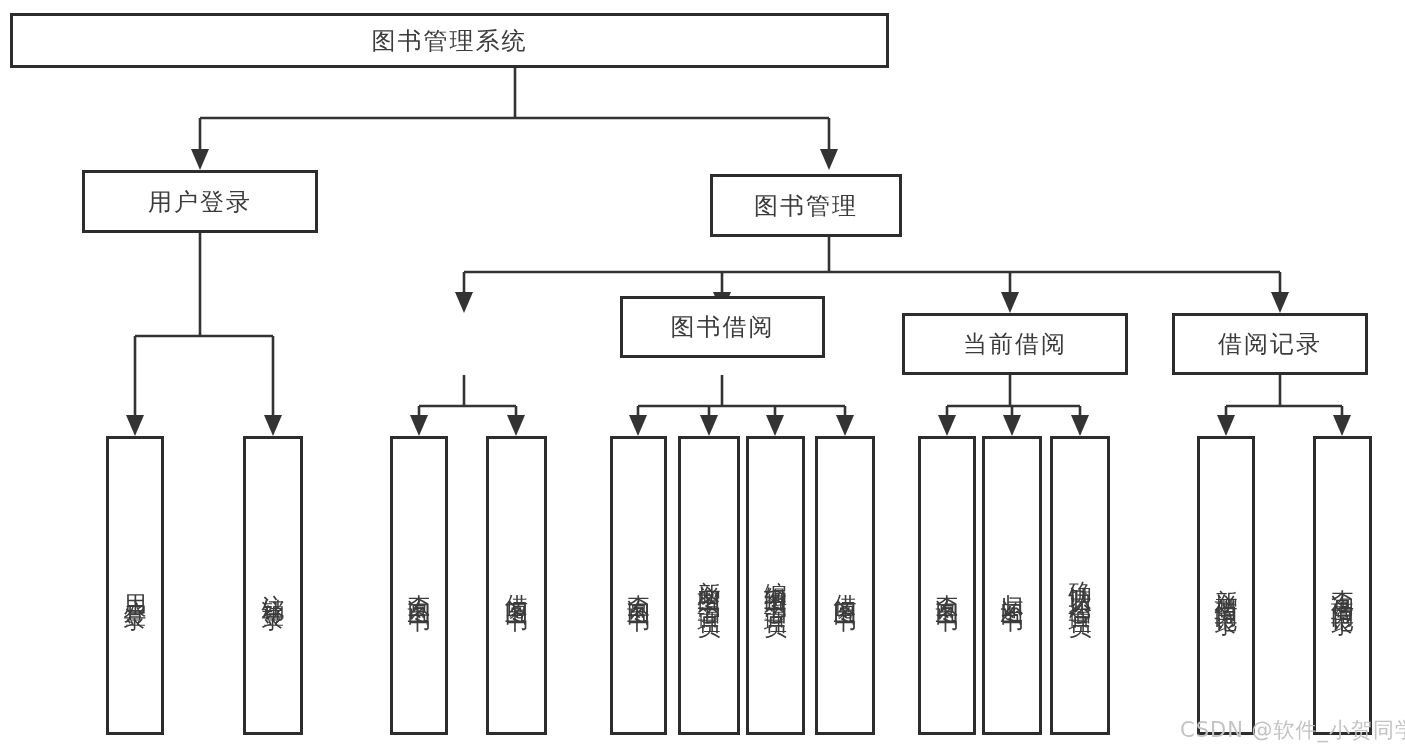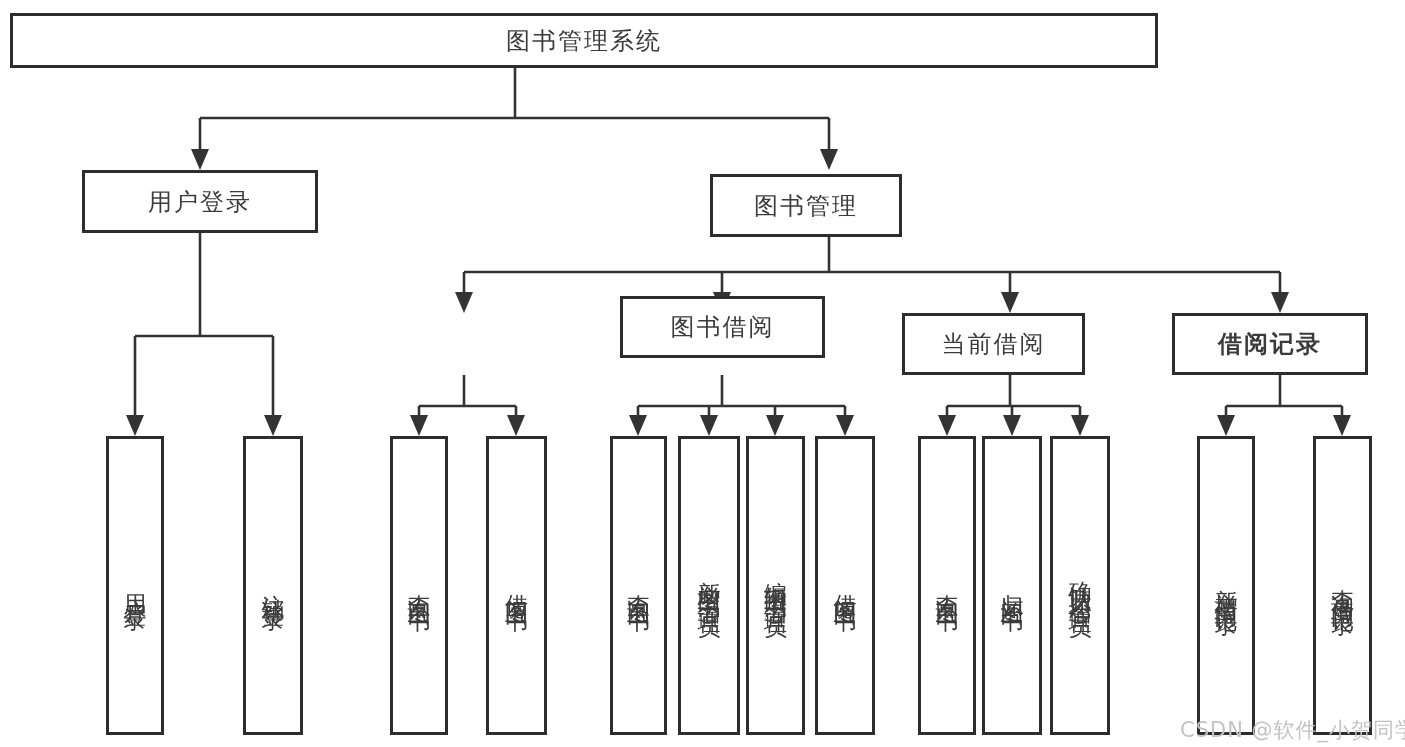--- a/index.html
+++ b/index.html
@@ -107,38 +107,38 @@
       <line x1="1012" y1="406" x2="1012" y2="418" stroke="#333333" stroke-width="2.6"></line>
       <polygon points="1003,415 1021,415 1012,436" fill="#333333"></polygon>
       <line x1="1080" y1="406" x2="1080" y2="418" stroke="#333333" stroke-width="2.6"></line>
       <polygon points="1071,415 1089,415 1080,436" fill="#333333"></polygon>
       <line x1="1226" y1="406" x2="1226" y2="418" stroke="#333333" stroke-width="2.6"></line>
       <polygon points="1217,415 1235,415 1226,436" fill="#333333"></polygon>
       <line x1="1342" y1="406" x2="1342" y2="418" stroke="#333333" stroke-width="2.6"></line>
       <polygon points="1333,415 1351,415 1342,436" fill="#333333"></polygon>
     </svg>
 
-  <div class="node" style="left:10px; top:13px; width:1148px; height:55px;">
+  <div class="node" style="left:10px; top:13px; width:879px; height:55px;">
     <span class="hlabel">图书管理系统</span>
   </div>
 
   <div class="node" style="left:82px; top:170px; width:236px; height:63px;">
     <span class="hlabel">用户登录</span>
   </div>
   <div class="node" style="left:710px; top:174px; width:192px; height:63px;text-align:right;">
     <span class="hlabel">图书管理</span>
   </div>
 
   <div class="node" style="left:620px; top:296px; width:205px; height:62px;">
     <span class="hlabel">图书借阅</span>
   </div>
-  <div class="node" style="left:902px; top:313px; width:183px; height:62px;">
+  <div class="node" style="left:902px; top:313px; width:226px; height:62px;">
     <span class="hlabel">当前借阅</span>
   </div>
-  <div class="node" style="left:1172px; top:313px; width:196px; height:62px;font-weight:bold;">
+  <div class="node" style="left:1172px; top:313px; width:196px; height:62px;">
     <span class="hlabel">借阅记录</span>
   </div>
 
   <div class="node leaf" style="left:106px; top:436px; width:58px; height:299px;">
     <span class="vlabel">用户登录</span>
   </div>
   <div class="node leaf" style="left:243px; top:436px; width:60px; height:299px;">
     <span class="vlabel">注销登录</span>
   </div>
 

